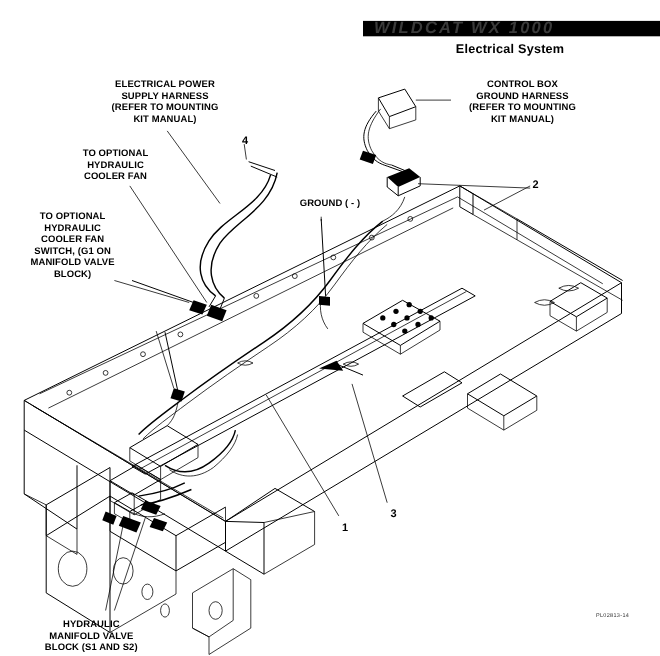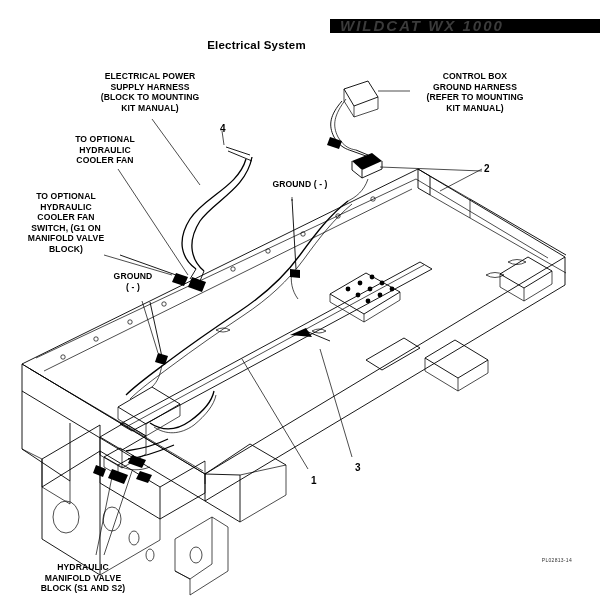--- a/index.html
+++ b/index.html
@@ -39,21 +39,21 @@
     font-style: italic;
     color: #3b3b3b;
     letter-spacing: 2px;
     white-space: nowrap;
   }
   .title {
     position: absolute;
     left: 0;
     top: 20px;
     width: 513px;
-    text-align: center;
+    text-align: right;
     font-size: 11.5px;
     font-weight: bold;
     letter-spacing: 0.2px;
   }
   .callout {
     position: absolute;
     font-size: 8.6px;
     font-weight: bold;
     line-height: 10.5px;
     letter-spacing: 0.1px;
@@ -264,36 +264,34 @@
 
     <path class="ln-t" d="M 222 112 L 224 126"></path>
 
     <path class="ln-t" d="M 96 536 L 112 458"></path>
     <path class="ln-t" d="M 104 536 L 132 452"></path>
 
   </svg>
 
   <div class="callout ctr" style="left:80px; top:52px; width:140px;">ELECTRICAL POWER
 SUPPLY HARNESS
-(BLOCK TO MOUNTING
+(REFER TO MOUNTING
 KIT MANUAL)</div>
 
   <div class="callout ctr" style="left:50px; top:115px; width:110px;">TO OPTIONAL
 HYDRAULIC
 COOLER FAN</div>
 
   <div class="callout ctr" style="left:12px; top:172px; width:108px;">TO OPTIONAL
 HYDRAULIC
 COOLER FAN
 SWITCH, (G1 ON
 MANIFOLD VALVE
 BLOCK)</div>
 
-  <div class="callout ctr" style="left:98px; top:252px; width:70px;">GROUND
-( - )</div>
 
   <div class="callout ctr" style="left:255px; top:160px; width:90px;">GROUND ( - )</div>
 
   <div class="callout ctr" style="left:400px; top:52px; width:150px;">CONTROL BOX
 GROUND HARNESS
 (REFER TO MOUNTING
 KIT MANUAL)</div>
 
   <div class="callout ctr" style="left:18px; top:543px; width:130px;">HYDRAULIC
 MANIFOLD VALVE

